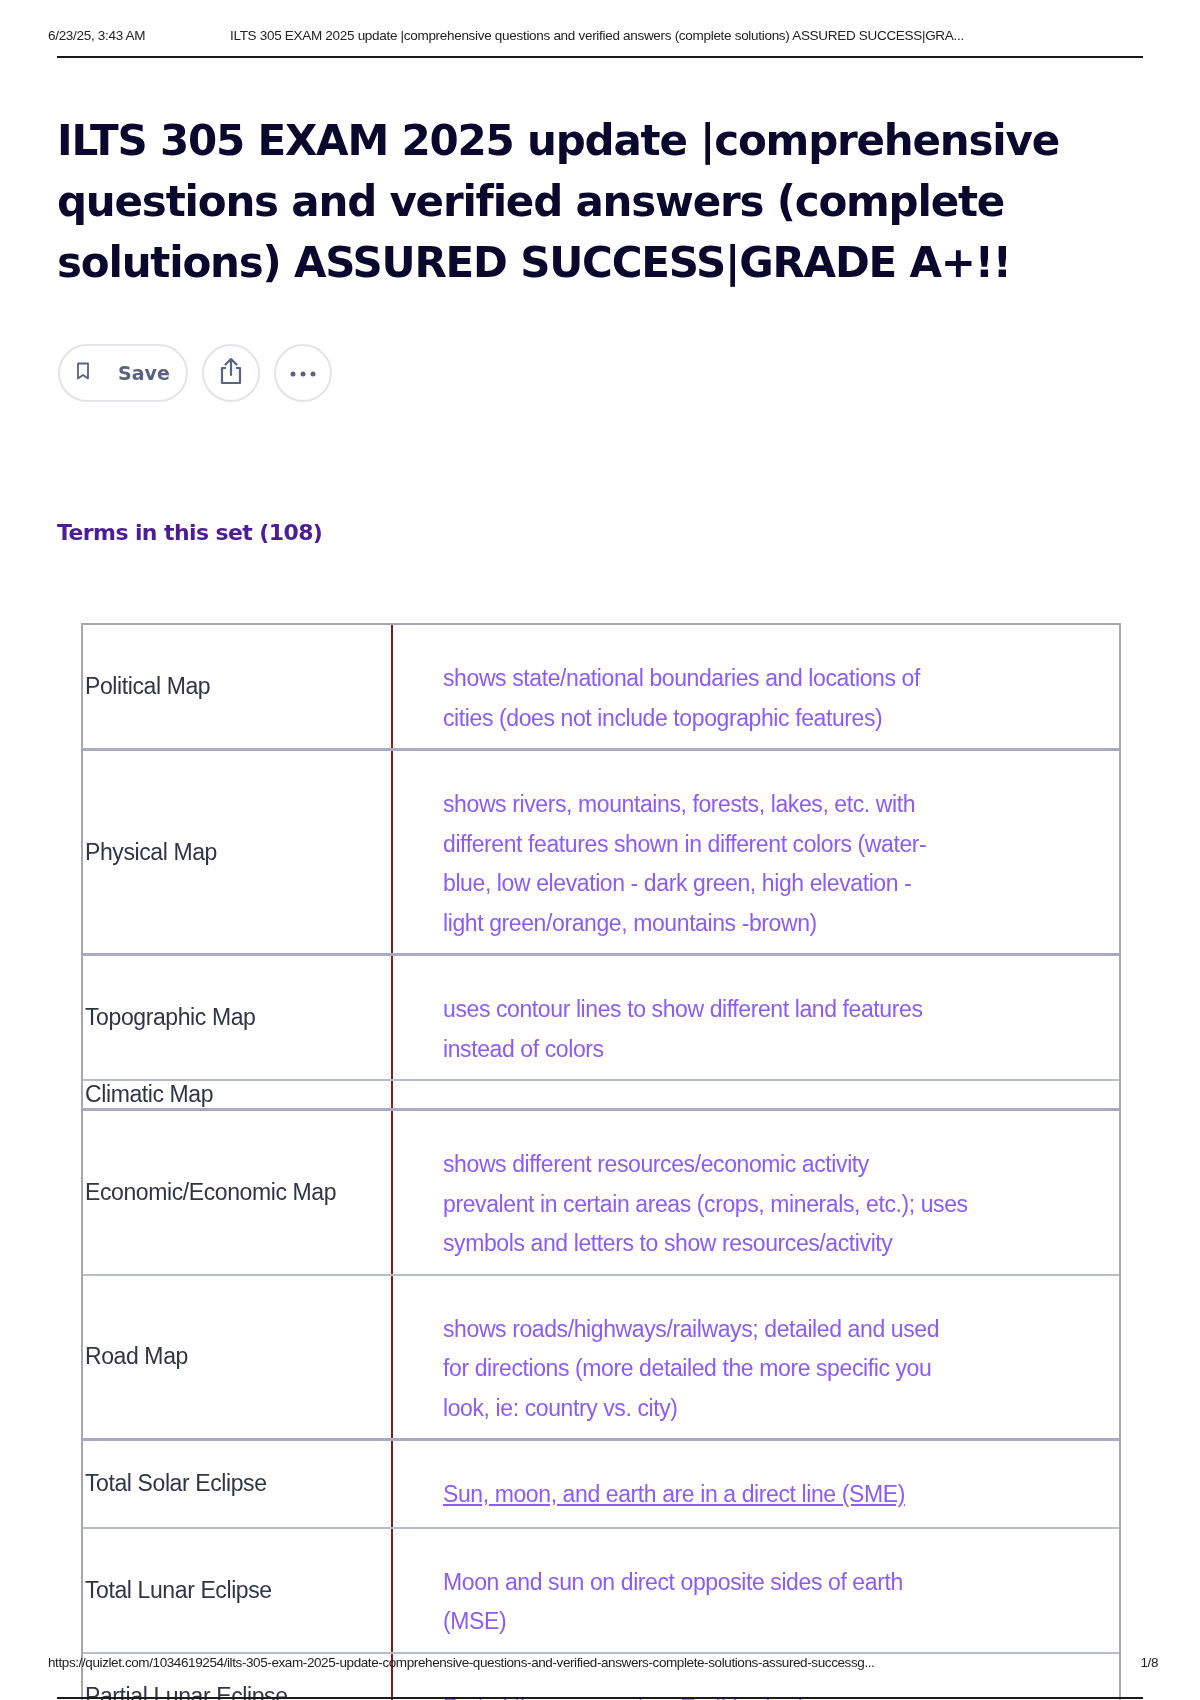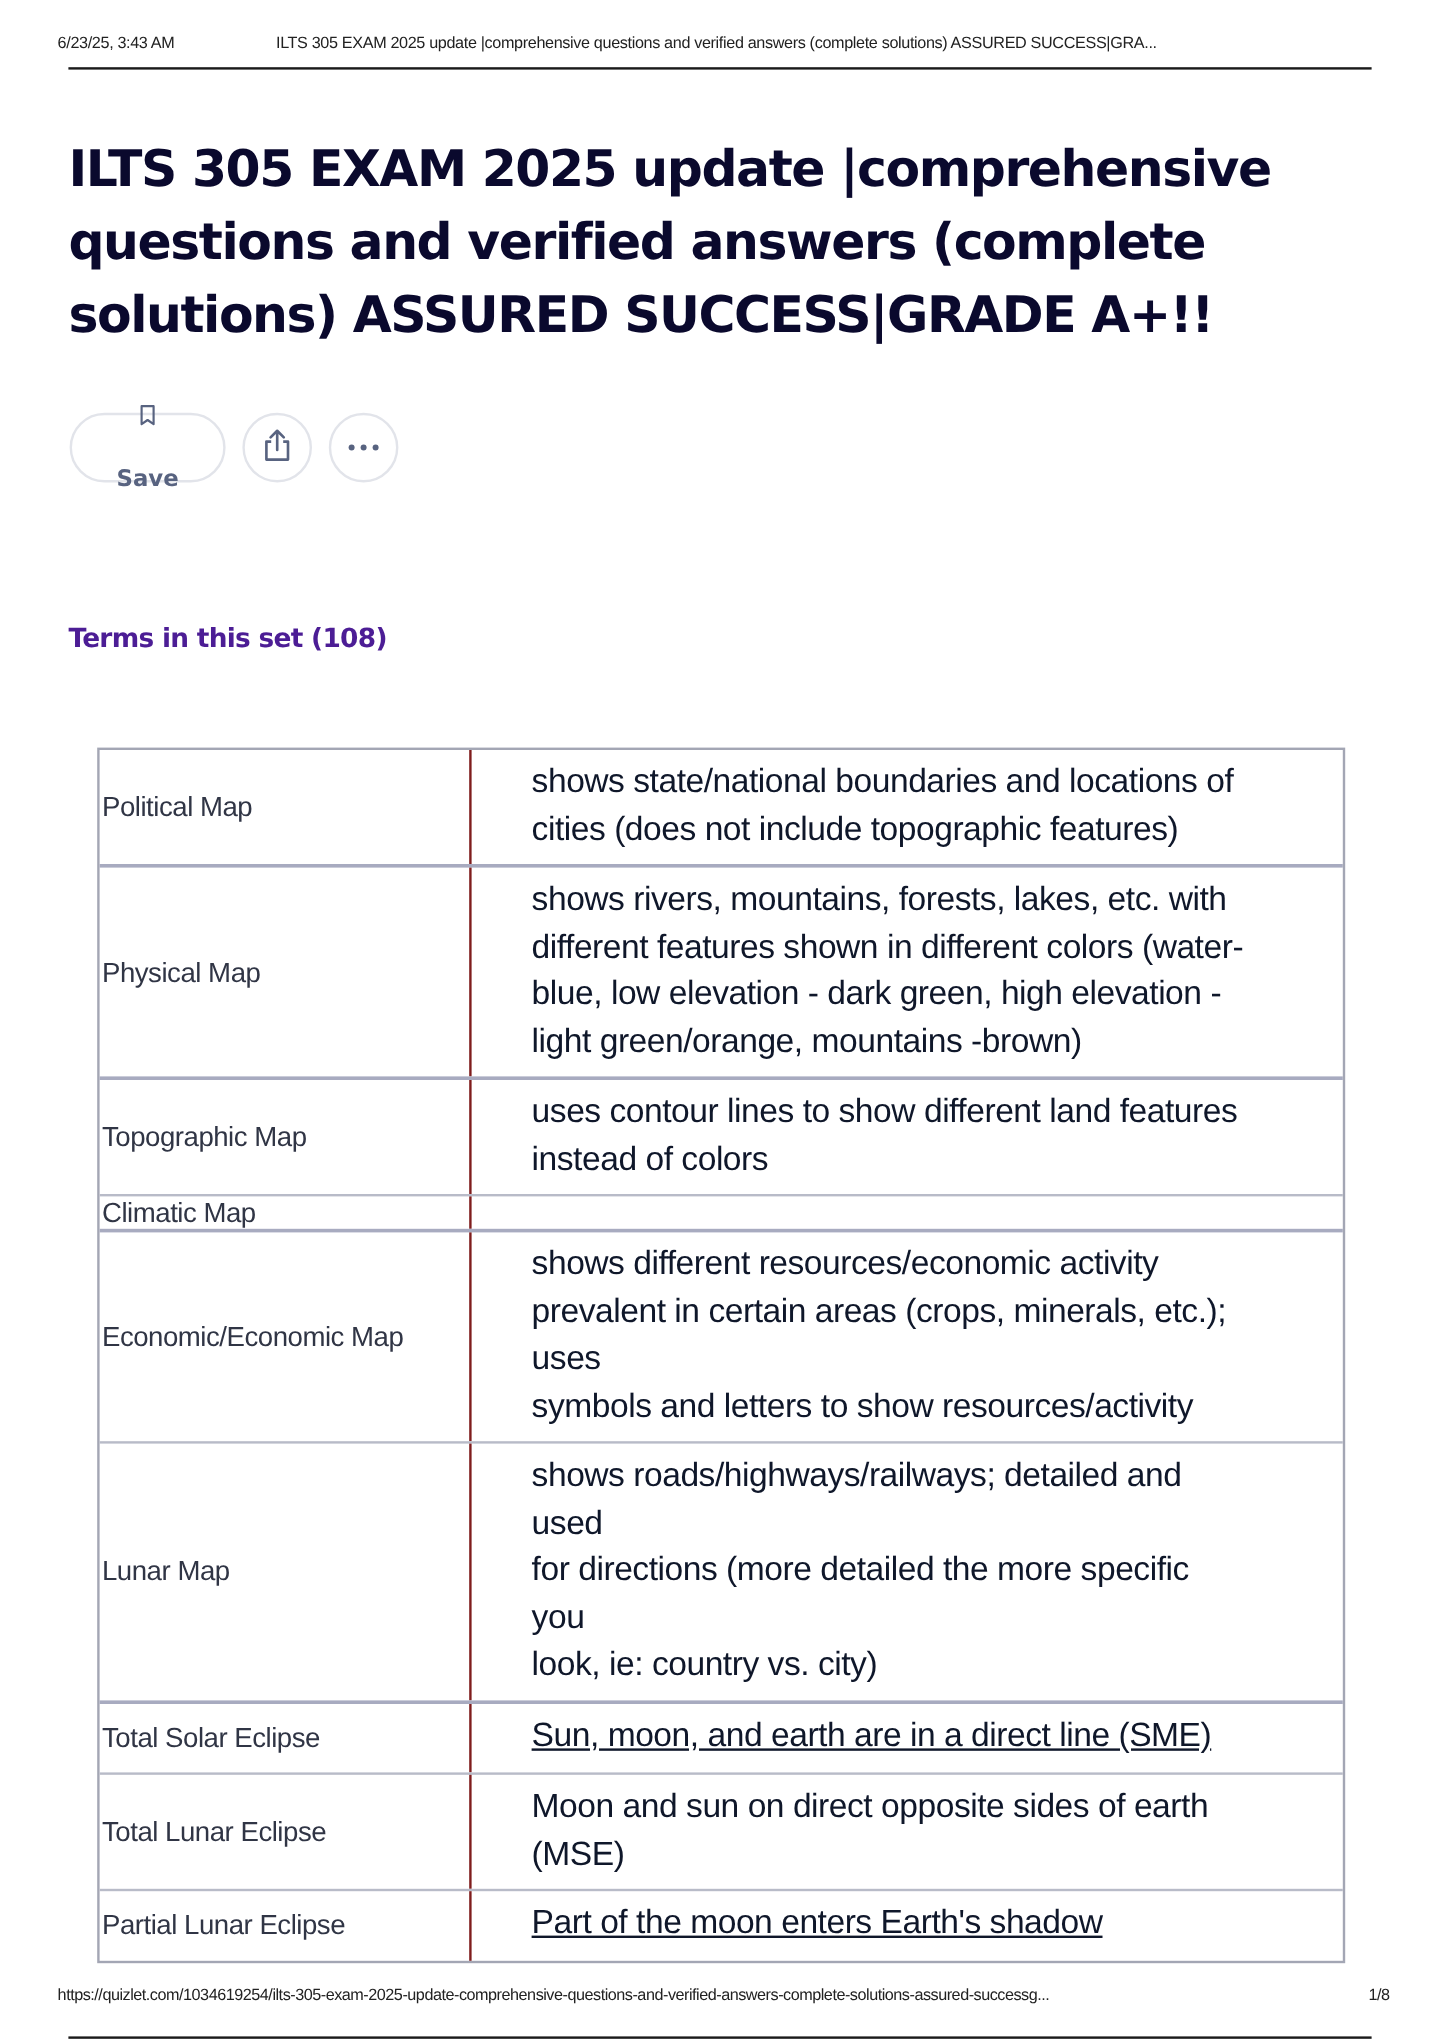--- a/index.html
+++ b/index.html
@@ -18,21 +18,21 @@
   .page-title {
     position: absolute; left: 57px; top: 110px; width: 1060px;
     font-family: "DejaVu Sans", sans-serif; font-weight: bold;
     font-size: 42px; line-height: 61px; color: #0a092d; letter-spacing: -1.2px;
   }
 
   .actions { position: absolute; left: 58px; top: 344px; height: 58px; display: flex; gap: 14px; }
   .btn-save {
     height: 58px; width: 130px; border: 2px solid #e2e4ea; border-radius: 29px;
     display: flex; align-items: center; justify-content: center; gap: 28px;
-    font-family: "DejaVu Sans", sans-serif; font-weight: bold; font-size: 19px; color: #586380; background: #fff; flex-direction: column;
+    font-family: "DejaVu Sans", sans-serif; font-weight: bold; font-size: 19px; color: #586380; background: #fff;
   }
   .btn-circle {
     width: 58px; height: 58px; border: 2px solid #e2e4ea; border-radius: 50%;
     display: flex; align-items: center; justify-content: center; background: #fff; color: #586380;
   }
 
   .terms-heading {
     position: absolute; left: 57px; top: 520px;
     font-family: "DejaVu Sans", sans-serif; font-weight: bold; font-size: 22px; color: #4c1d95; letter-spacing: -0.6px;
   }
@@ -44,21 +44,21 @@
   .row { display: flex; border-top: 3px solid #a8abc0; position: relative; }
   .row:first-child { border-top: none; }
   .row.thin { border-top: 2px solid #b8bbc8; }
   .term {
     width: 310px; display: flex; align-items: center; padding-left: 2px;
     font-size: 23px; color: #303545; letter-spacing: -0.4px;
     border-right: 2px solid #7f1d1d;
   }
   .def {
     flex: 1; padding: 6px 80px 10px 50px;
-    font-size: 28px; line-height: 39.5px; color: #0f172a; letter-spacing: -0.4px;
+    font-size: 23px; line-height: 39.5px; color: #8b5cf6; letter-spacing: -0.4px; margin-top: 28px;
   }
   .def.single { padding-top: 6px; padding-bottom: 12px; text-decoration: underline; }
 
   .print-footer {
     position: absolute; left: 48px; top: 1655px; width: 1110px;
     font-size: 13.5px; color: #222; letter-spacing: -0.4px; white-space: nowrap;
   }
   .print-footer .url { position: absolute; left: 0; top: 0; }
   .print-footer .page-num { position: absolute; right: 0; top: 0; }
   .rule-bottom { position: absolute; left: 57px; top: 1697px; width: 1086px; height: 2px; background: #1a1a1a; }
@@ -133,21 +133,21 @@
   </div>
   <div class="row">
     <div class="term">Economic/Economic Map</div>
     <div class="def">
       <div>shows different resources/economic activity</div>
       <div>prevalent in certain areas (crops, minerals, etc.); uses</div>
       <div>symbols and letters to show resources/activity</div>
     </div>
   </div>
   <div class="row thin">
-    <div class="term">Lunar Map</div>
+    <div class="term">Road Map</div>
     <div class="def">
       <div>shows roads/highways/railways; detailed and used</div>
       <div>for directions (more detailed the more specific you</div>
       <div>look, ie: country vs. city)</div>
     </div>
   </div>
   <div class="row">
     <div class="term">Total Solar Eclipse</div>
     <div class="def single">
       <div>Sun, moon, and earth are in a direct line (SME)</div>

